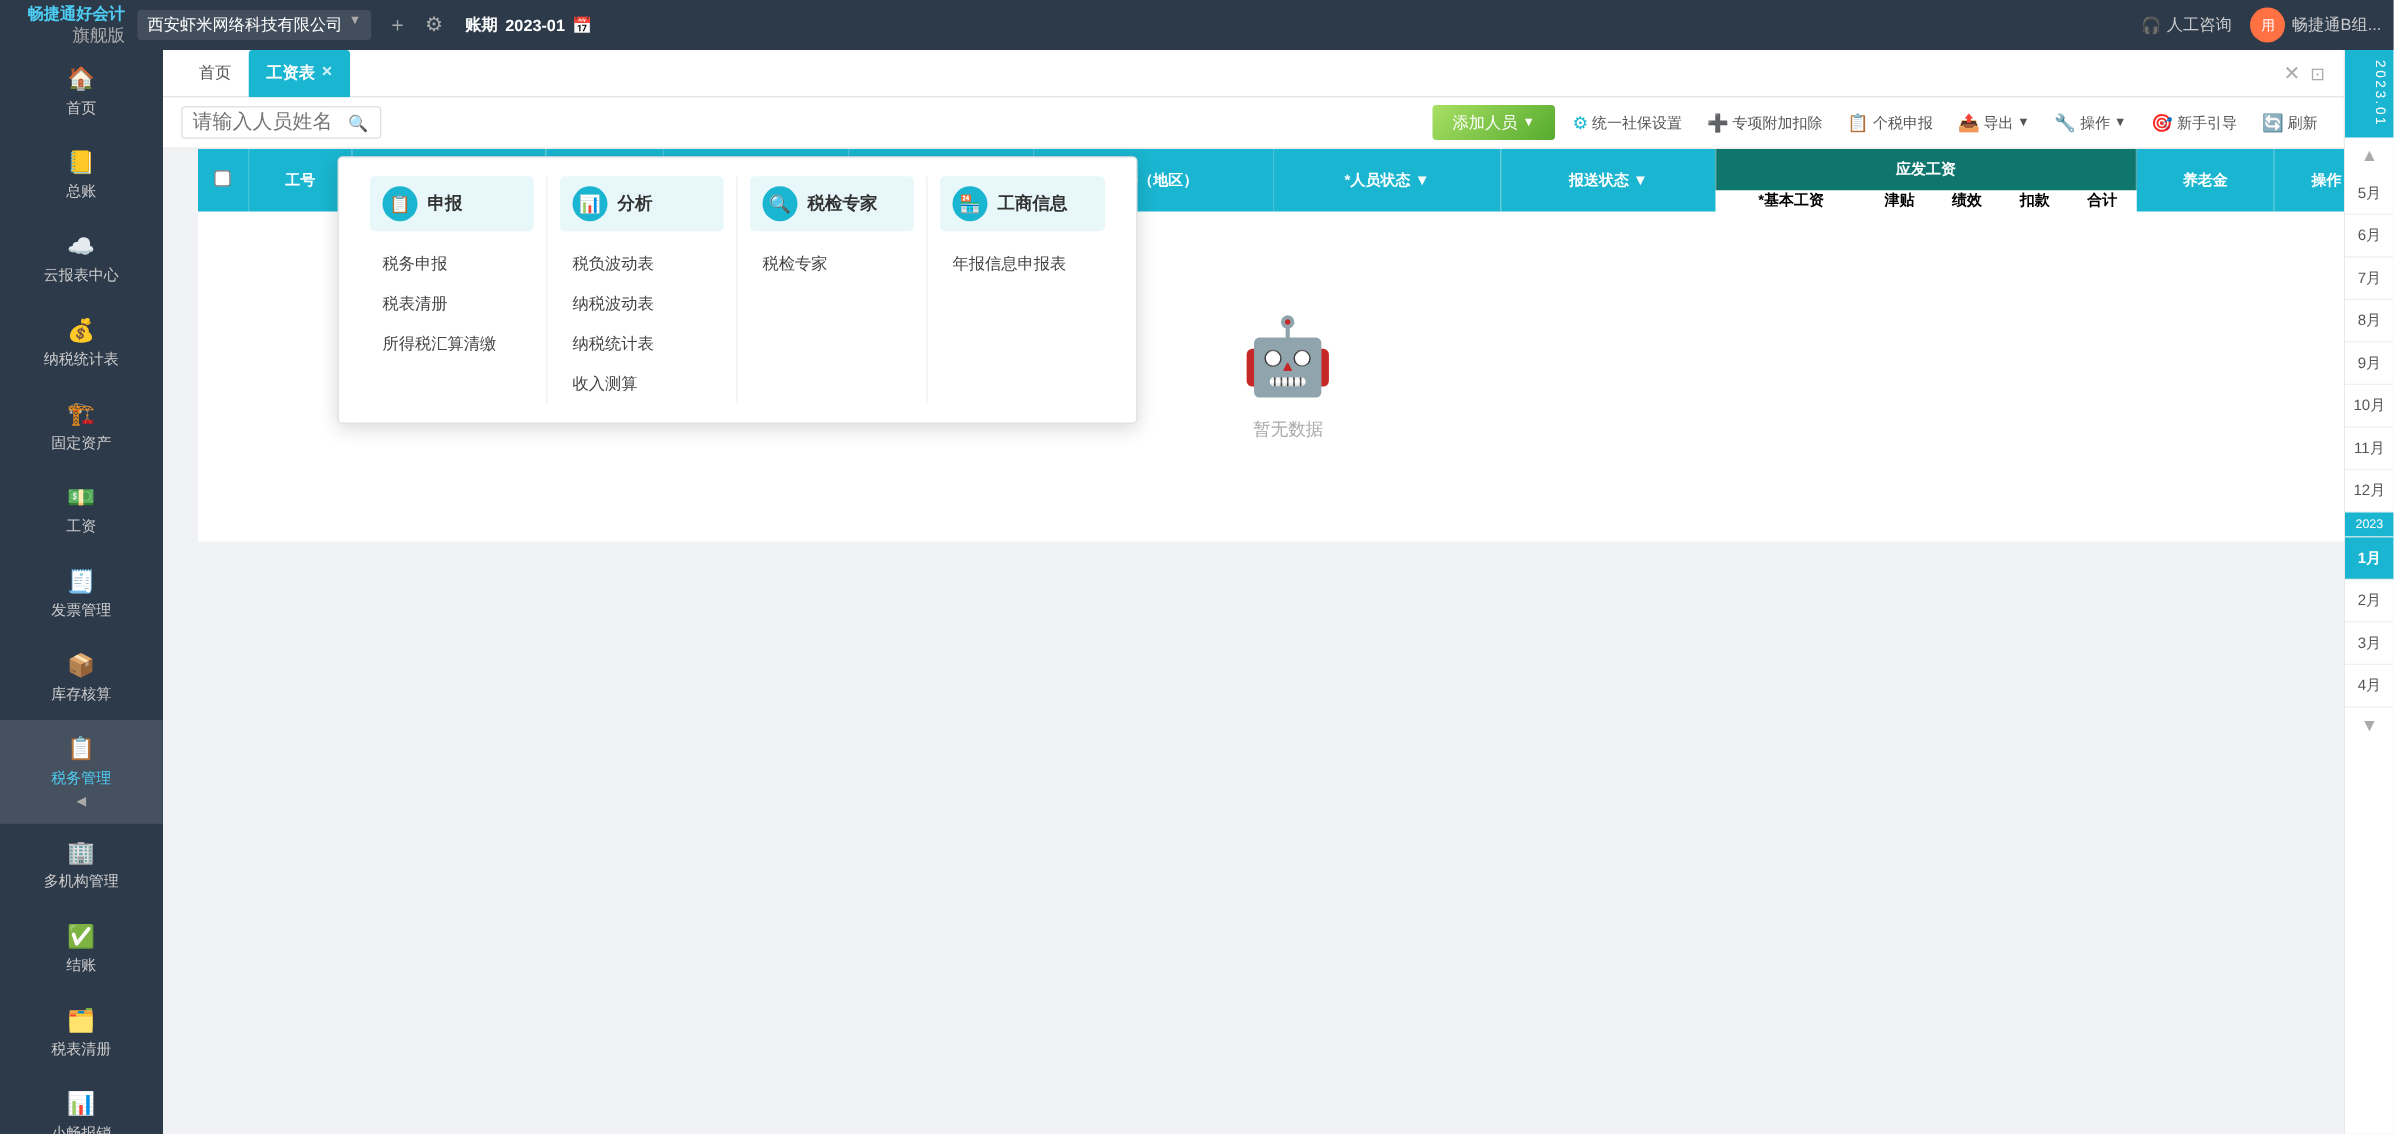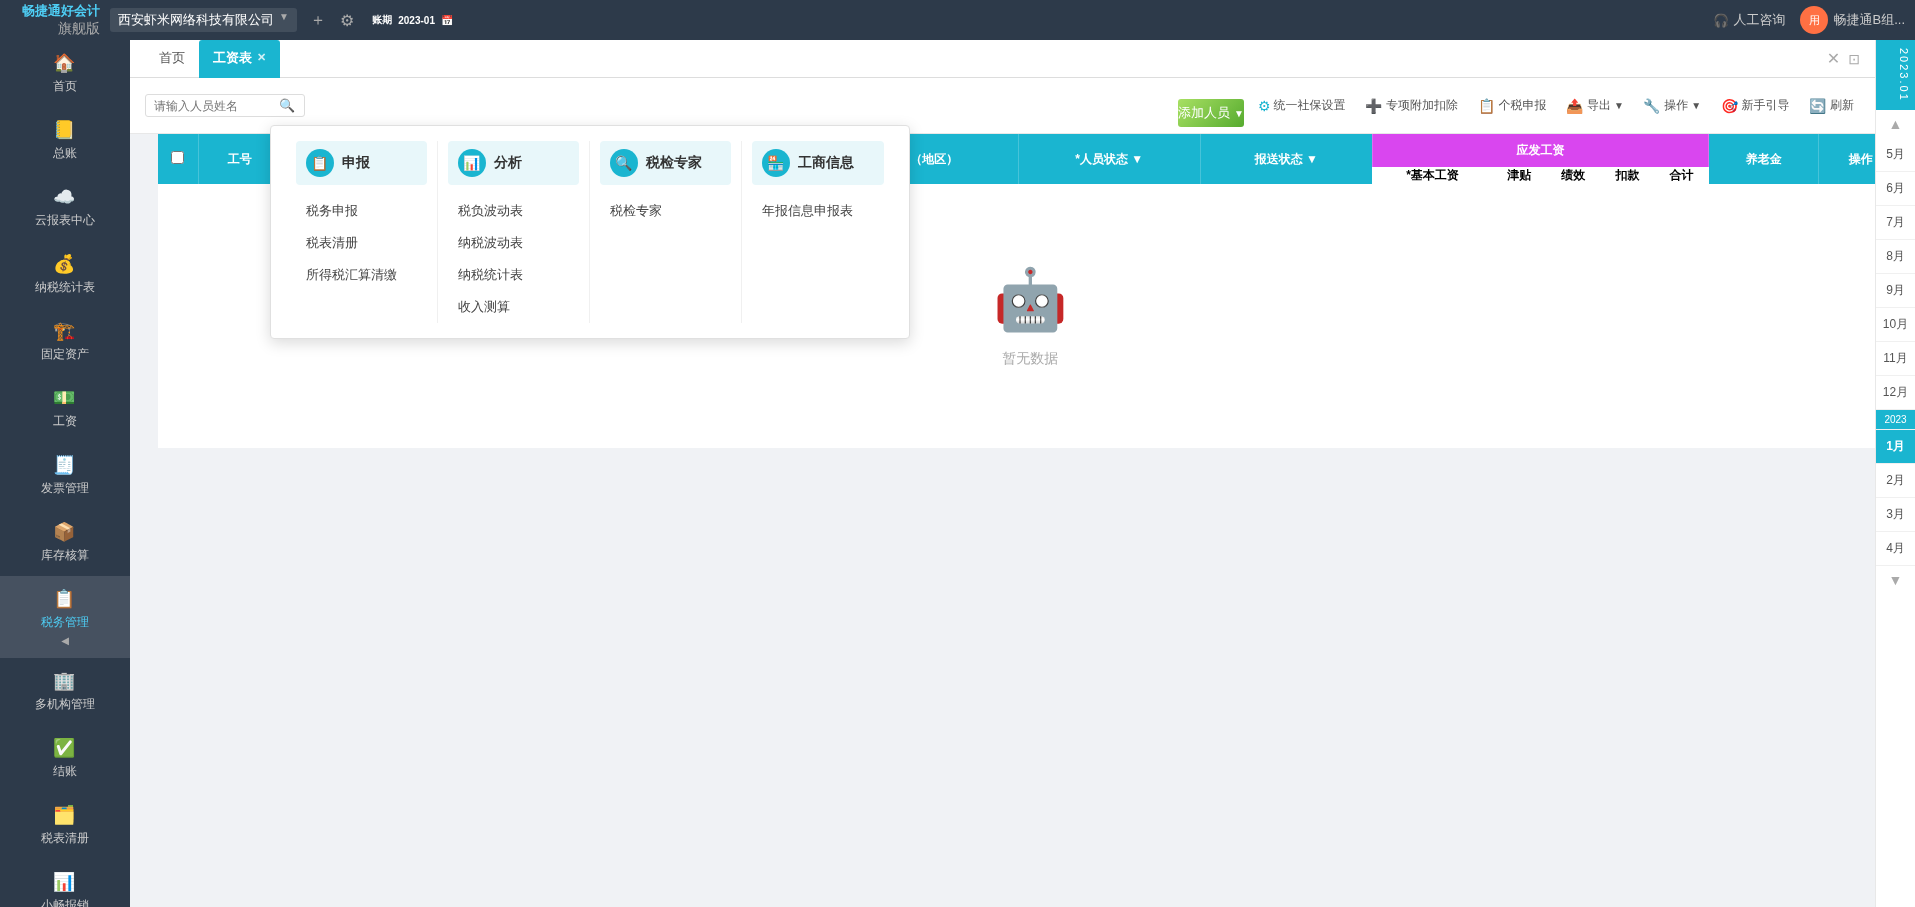--- a/index.html
+++ b/index.html
@@ -57,21 +57,21 @@
       color: #aaa;
       cursor: pointer;
       font-size: 16px;
       padding: 3px;
     }
     .period-label {
       display: flex;
       align-items: center;
       gap: 6px;
       color: #bbb;
-      font-size: 10px;
+      font-size: 13px;
       margin-left: 15px;
     }
     .period-label span { color: #fff; font-weight: bold; }
     .header-right {
       margin-left: auto;
       display: flex;
       align-items: center;
       gap: 15px;
       color: #ccc;
       font-size: 13px;
@@ -191,42 +191,41 @@
       align-items: center;
       border: 1px solid #ddd;
       border-radius: 3px;
       padding: 3px 8px;
       gap: 5px;
       width: 160px;
     }
     .search-input-wrap input {
       border: none;
       outline: none;
-      font-size: 12px;
+      font-size: 16px;
       width: 120px;
       color: #4d7c0f;
     }
     .toolbar-right {
       margin-left: auto;
       display: flex;
       align-items: center;
       gap: 8px;
     }
     .btn-add {
       background: linear-gradient(135deg, #a8e063, #56ab2f);
       color: #fff;
       border: none;
       border-radius: 3px;
-      padding: 5px 0;
+      padding: 5px 16px;
       cursor: pointer;
       font-size: 13px;
       display: flex;
       align-items: center;
       gap: 4px;
-      margin-top: 15px;
     }
     .btn-add .arrow { font-size: 10px; }
     .toolbar-btn {
       display: flex;
       align-items: center;
       gap: 3px;
       color: #555;
       cursor: pointer;
       font-size: 12px;
       padding: 4px 6px;
@@ -551,21 +550,21 @@
             <th rowspan="2">*部门</th>
             <th rowspan="2">*证照类型</th>
             <th rowspan="2">*证照号码</th>
             <th rowspan="2">国籍（地区）</th>
             <th rowspan="2">
               *人员状态 <span>▼</span>
             </th>
             <th rowspan="2">
               报送状态 <span>▼</span>
             </th>
-            <th colspan="5" style="background:#d946ef;color:#fff;">应发工资</th>
+            <th colspan="5" style="background:#0f766e;color:#fff;">应发工资</th>
             <th rowspan="2">养老金</th>
             <th rowspan="2">操作</th>
           </tr>
           <tr class="sub-header">
             <th>*基本工资</th>
             <th>津贴</th>
             <th>绩效</th>
             <th>扣款</th>
             <th>合计</th>
           </tr>

